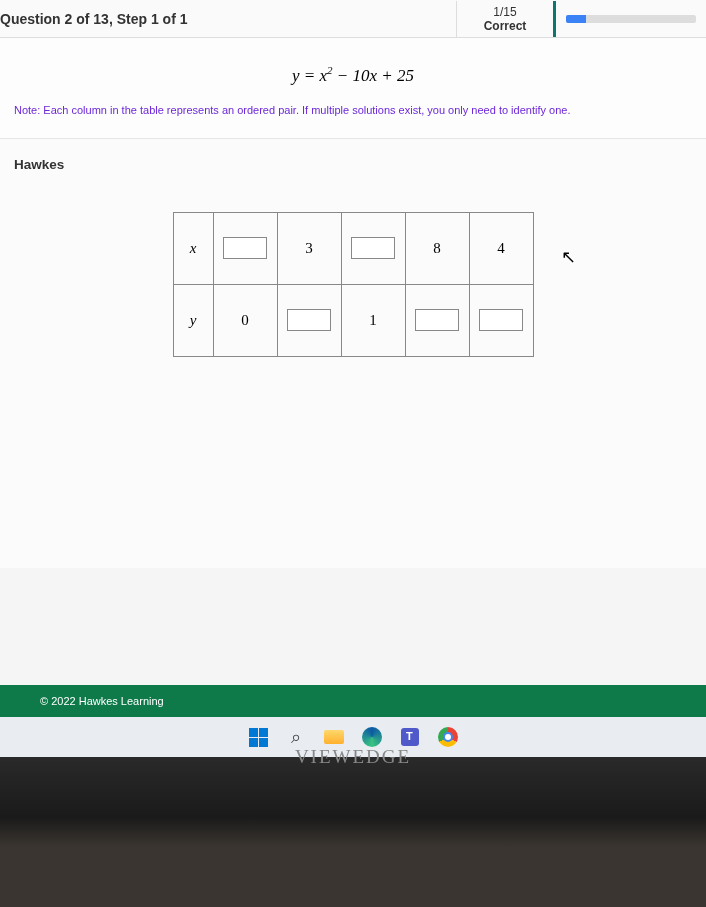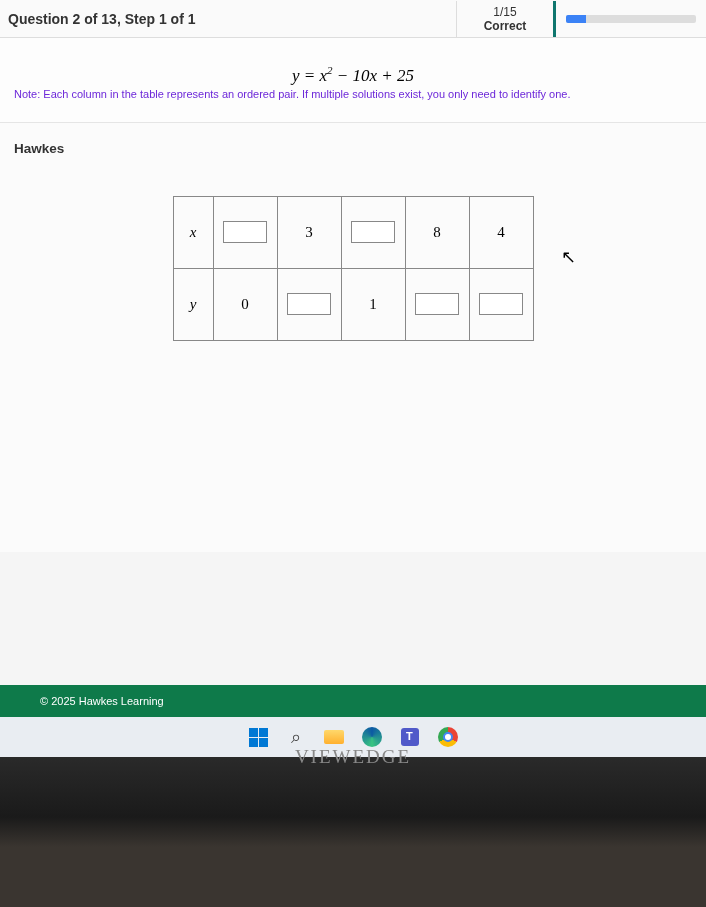--- a/index.html
+++ b/index.html
@@ -18,21 +18,21 @@
       position: relative;
     }
     .header {
       display: flex;
       align-items: center;
       background: #fafafa;
       border-bottom: 1px solid #ddd;
       height: 38px;
     }
     .question-label {
-      padding: 0 8px;
+      padding: 0 0;
       font-size: 14px;
       font-weight: bold;
       color: #333;
       flex: 1;
     }
     .correct-box {
       border-left: 1px solid #ddd;
       border-right: 3px solid #0f766e;
       width: 100px;
       text-align: center;
@@ -67,21 +67,21 @@
     .prompt {
       font-size: 13.5px;
       color: #333;
       margin-bottom: 18px;
     }
     .equation {
       text-align: center;
       font-family: 'Times New Roman', serif;
       font-style: italic;
       font-size: 17px;
-      margin: 10px 0 2px;
+      margin: 10px 0 18px;
     }
     .equation sup { font-size: 11px; }
     .note {
       font-size: 11px;
       color: #6d28d9;
       margin-bottom: 6px;
     }
     .answer-section {
       background: #fbfbfb;
       padding: 18px 14px 40px;
@@ -226,21 +226,21 @@
           <td class="val-cell"><input class="input-box" value="" style=""></td>
         </tr>
       </tbody>
         </table>
     </div>
   </div>
 
   <div class="cursor">↖</div>
 
   <div class="footer">
-    <span>© 2025 Hawkes Learning</span>
+    <span>© 2022 Hawkes Learning</span>
   </div>
 </div>
 
 <div class="taskbar">
   <div class="tb-icon">
       <div class="win-icon">
         <span></span>
         <span></span>
         <span></span>
         <span></span>

